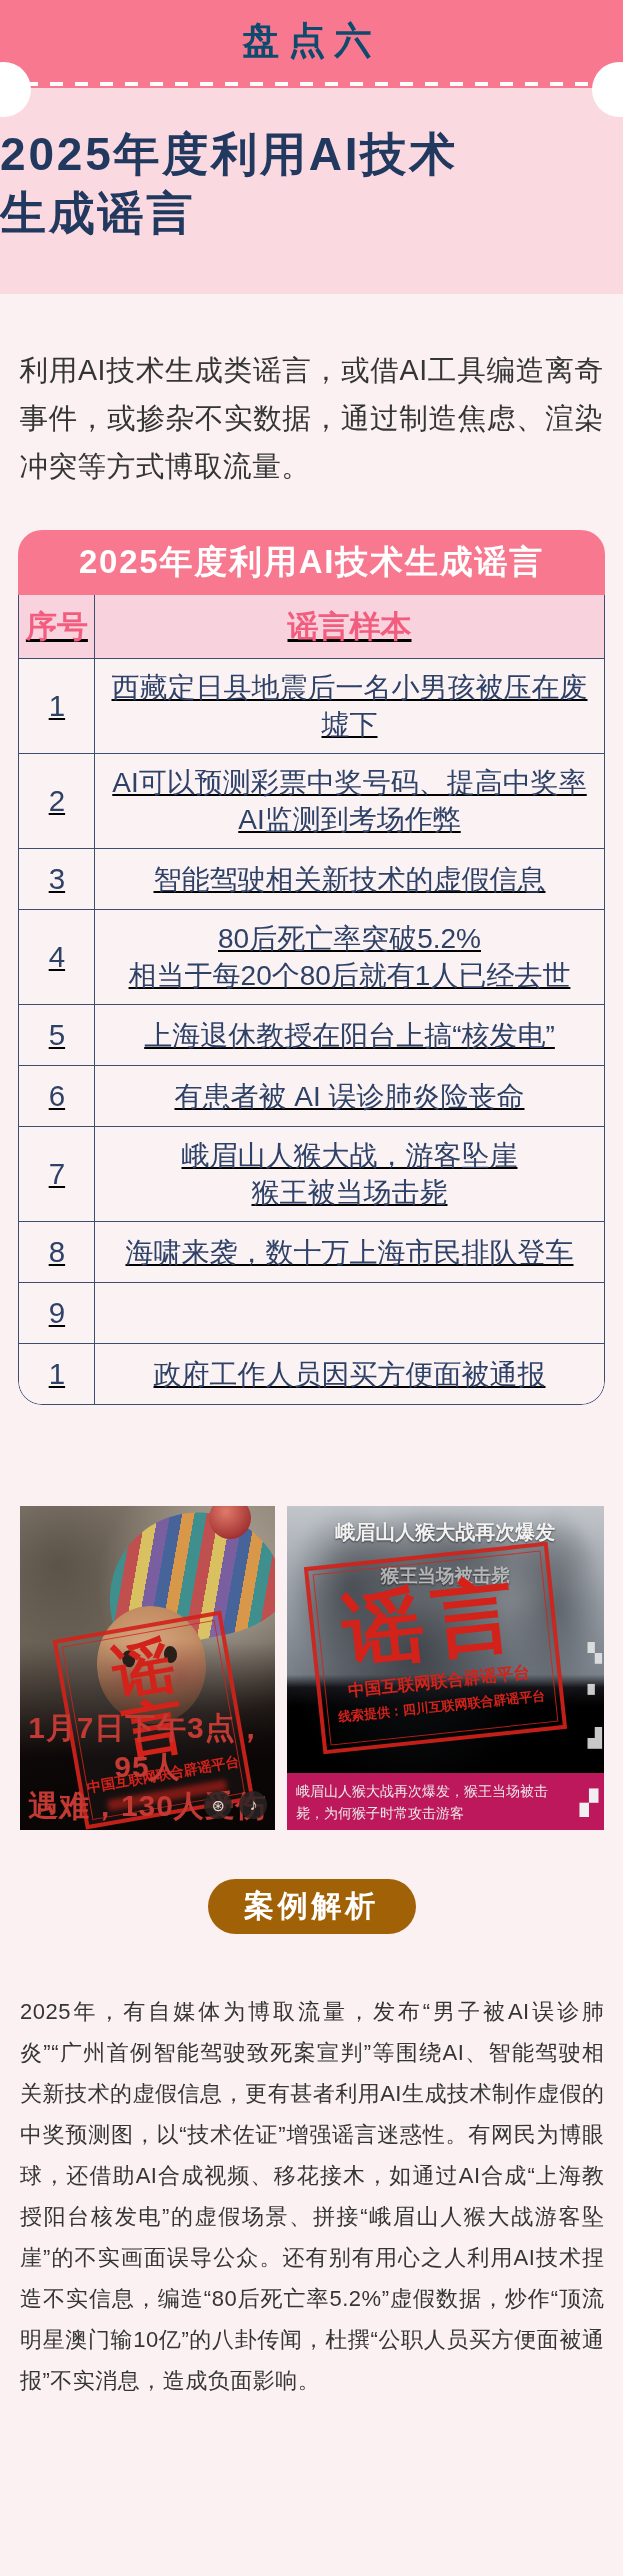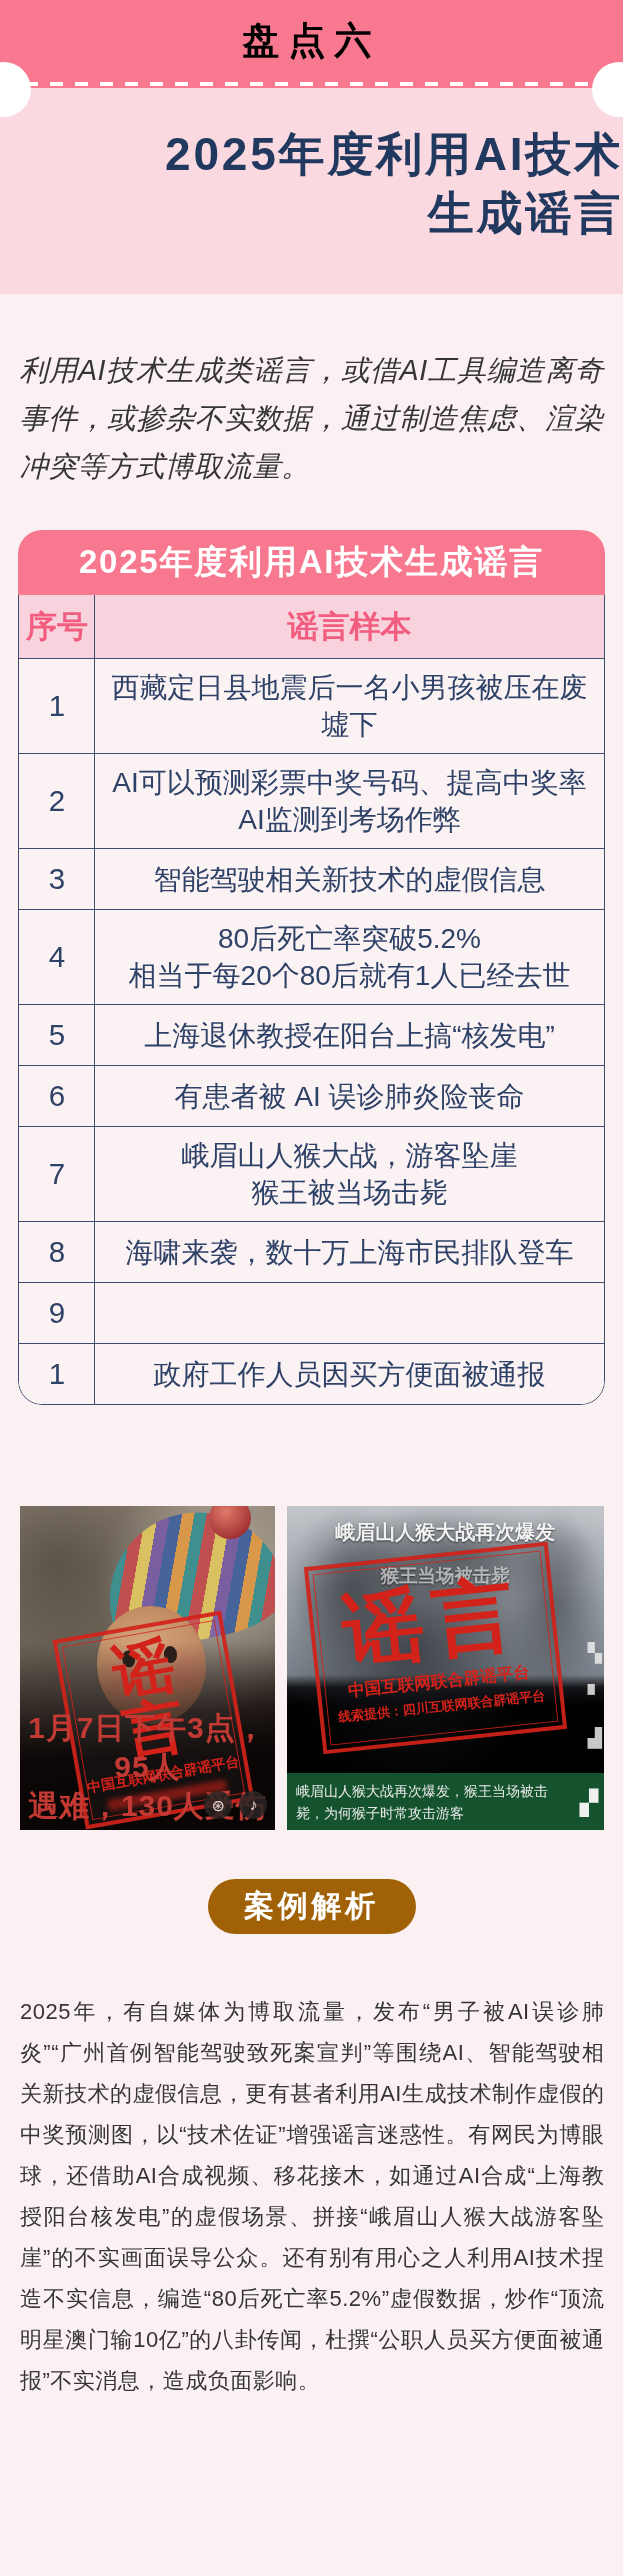--- a/index.html
+++ b/index.html
@@ -9,53 +9,53 @@
     position: relative; width: 623px; height: 2576px; margin: 0 auto;
     background: #fbf1f3; overflow: hidden;
   }
 
   
   .banner {
     position: relative; height: 88px; background: #f8798f;
     display: flex; align-items: center; justify-content: center;
   }
   .banner-label {
-    color: #000000; font-size: 37px; font-weight: bold; letter-spacing: 9.2px;
+    color: #0c4a6e; font-size: 37px; font-weight: bold; letter-spacing: 9.2px;
     padding-bottom: 5.5px;
   }
   .dash-line {
     position: absolute; left: 0; right: 0; bottom: 1.8px; height: 4.6px;
     background: repeating-linear-gradient(90deg, #ffffff 0 13px, transparent 13px 25px);
   }
   .notch { position: absolute; width: 55px; height: 55px; border-radius: 50%; background: #ffffff; top: 62px; z-index: 5; }
   .notch.left { left: -24px; }
   .notch.right { right: -24px; }
 
   
   .title-section {
-    height: 206px; background: #fad9e1; text-align: right;
+    height: 206px; background: #fad9e1; text-align: left;
     padding-top: 37px;
   }
   .title-line { color: #21395e; font-weight: bold; font-size: 46px; line-height: 59px; letter-spacing: 2.8px; }
 
   
   .intro {
     margin: 52px 19.4px 0 19.4px; color: #353535; font-size: 28.6px; line-height: 48px;
-    text-align: justify; letter-spacing: 0.5px; font-style: italic;
+    text-align: justify; letter-spacing: 0.5px;
   }
 
   
   .rumor-table {
     margin: 40px 18.4px 0 18.4px; border-radius: 24px; overflow: hidden;
   }
   .rt-banner {
     height: 65px; background: #f8798f; display: flex; align-items: center; justify-content: center;
     color: #ffffff; font-size: 33px; font-weight: bold; letter-spacing: 1.8px;
   }
-  .rt-body { border: 1.8px solid #3d4e70; border-top: none; border-radius: 0 0 24px 24px; overflow: hidden; }
+  .rt-body { border: 1.8px solid #3d4e70; border-top: none; border-radius: 0 0 24px 24px; overflow: hidden; text-decoration: underline; }
   .rt-row { display: flex; border-top: 1.8px solid #3d4e70; background: #fbf2f4; }
   .rt-row.head { background: #f8d2dc; border-top: none; }
   .rt-no {
     width: 76px; flex: 0 0 76px; border-right: 1.8px solid #3d4e70;
     display: flex; align-items: center; justify-content: center;
     color: #2e4166; font-size: 29.5px;
   }
   .rt-row.head .rt-no, .rt-row.head .rt-text { color: #f25c7f; font-weight: bold; font-size: 31px; border-right-color: #3d4e70; }
   .rt-text {
     flex: 1; display: flex; align-items: center; justify-content: center;
@@ -151,21 +151,21 @@
   }
   .r-head2 {
     position: absolute; top: 57px; left: 0; right: 0; text-align: center;
     color: rgba(240,240,240,0.75); font-size: 18.4px; font-weight: bold; text-shadow: 0 0.9px 1.8px rgba(0,0,0,0.6);
   }
   .stamp-r { left: 26px; top: 48px; width: 245px; height: 188px; transform: rotate(-6deg); background: rgba(0,0,0,0.08); }
   .stamp-r .stamp-big { font-size: 81px; line-height: 85px; font-weight: bold; letter-spacing: 9.2px; }
   .stamp-sub1 { font-size: 16.6px; font-weight: bold; margin-top: 5.5px; }
   .stamp-sub2 { font-size: 13px; font-weight: bold; margin-top: 4.6px; }
   .r-caption {
-    position: absolute; left: 0; right: 0; bottom: 0; height: 57px; background: #14532d;
+    position: absolute; left: 0; right: 0; bottom: 0; height: 57px; background: #be185d;
     color: #e9e9e9; font-size: 14px; line-height: 22px; padding: 6.5px 37px 0 9.2px; text-align: left;
   }
   .r-puzzle { position: absolute; right: 5.5px; bottom: 13px; color: #f0f0f0; font-size: 24px; }
   .r-artifacts { position: absolute; right: 1.8px; top: 138px; display: flex; flex-direction: column; gap: 24px; }
   .r-artifacts span { color: rgba(235,235,235,0.85); font-size: 18.4px; line-height: 18.4px; }
 
   
   .pill {
     width: 208px; height: 55px; margin: 49px auto 0 auto; border-radius: 28px;
     background: #a16207; display: flex; align-items: center; justify-content: center;

